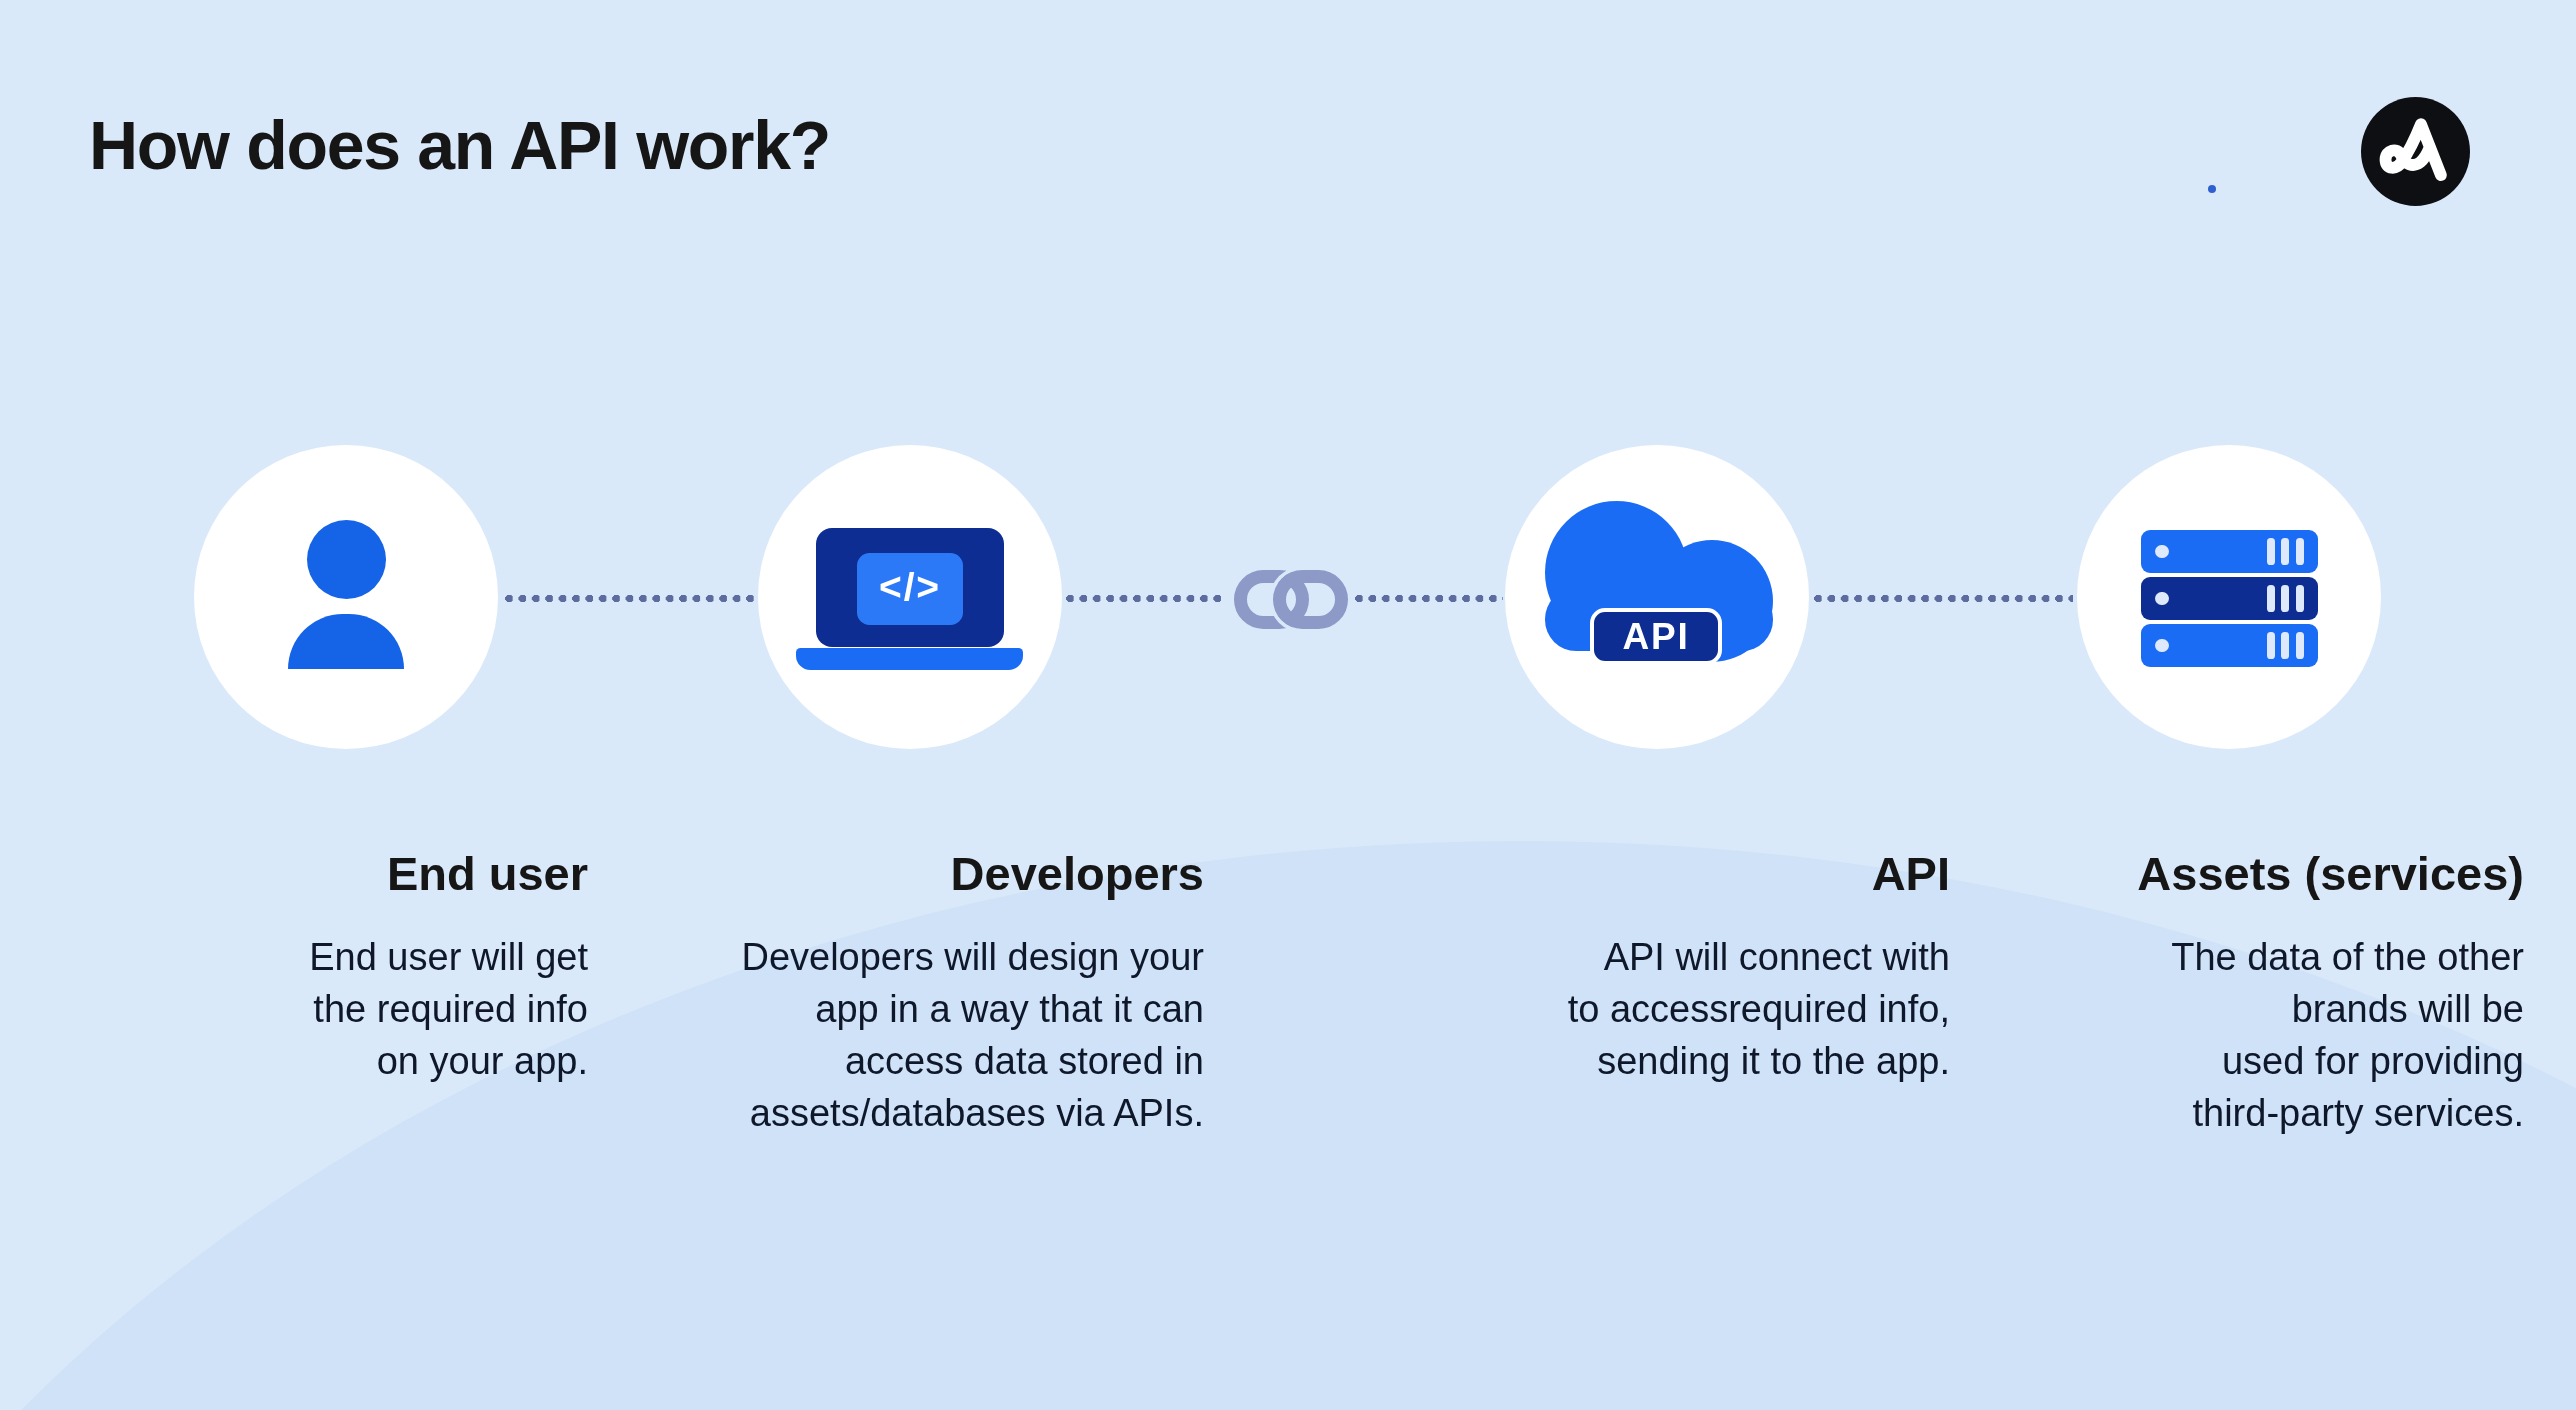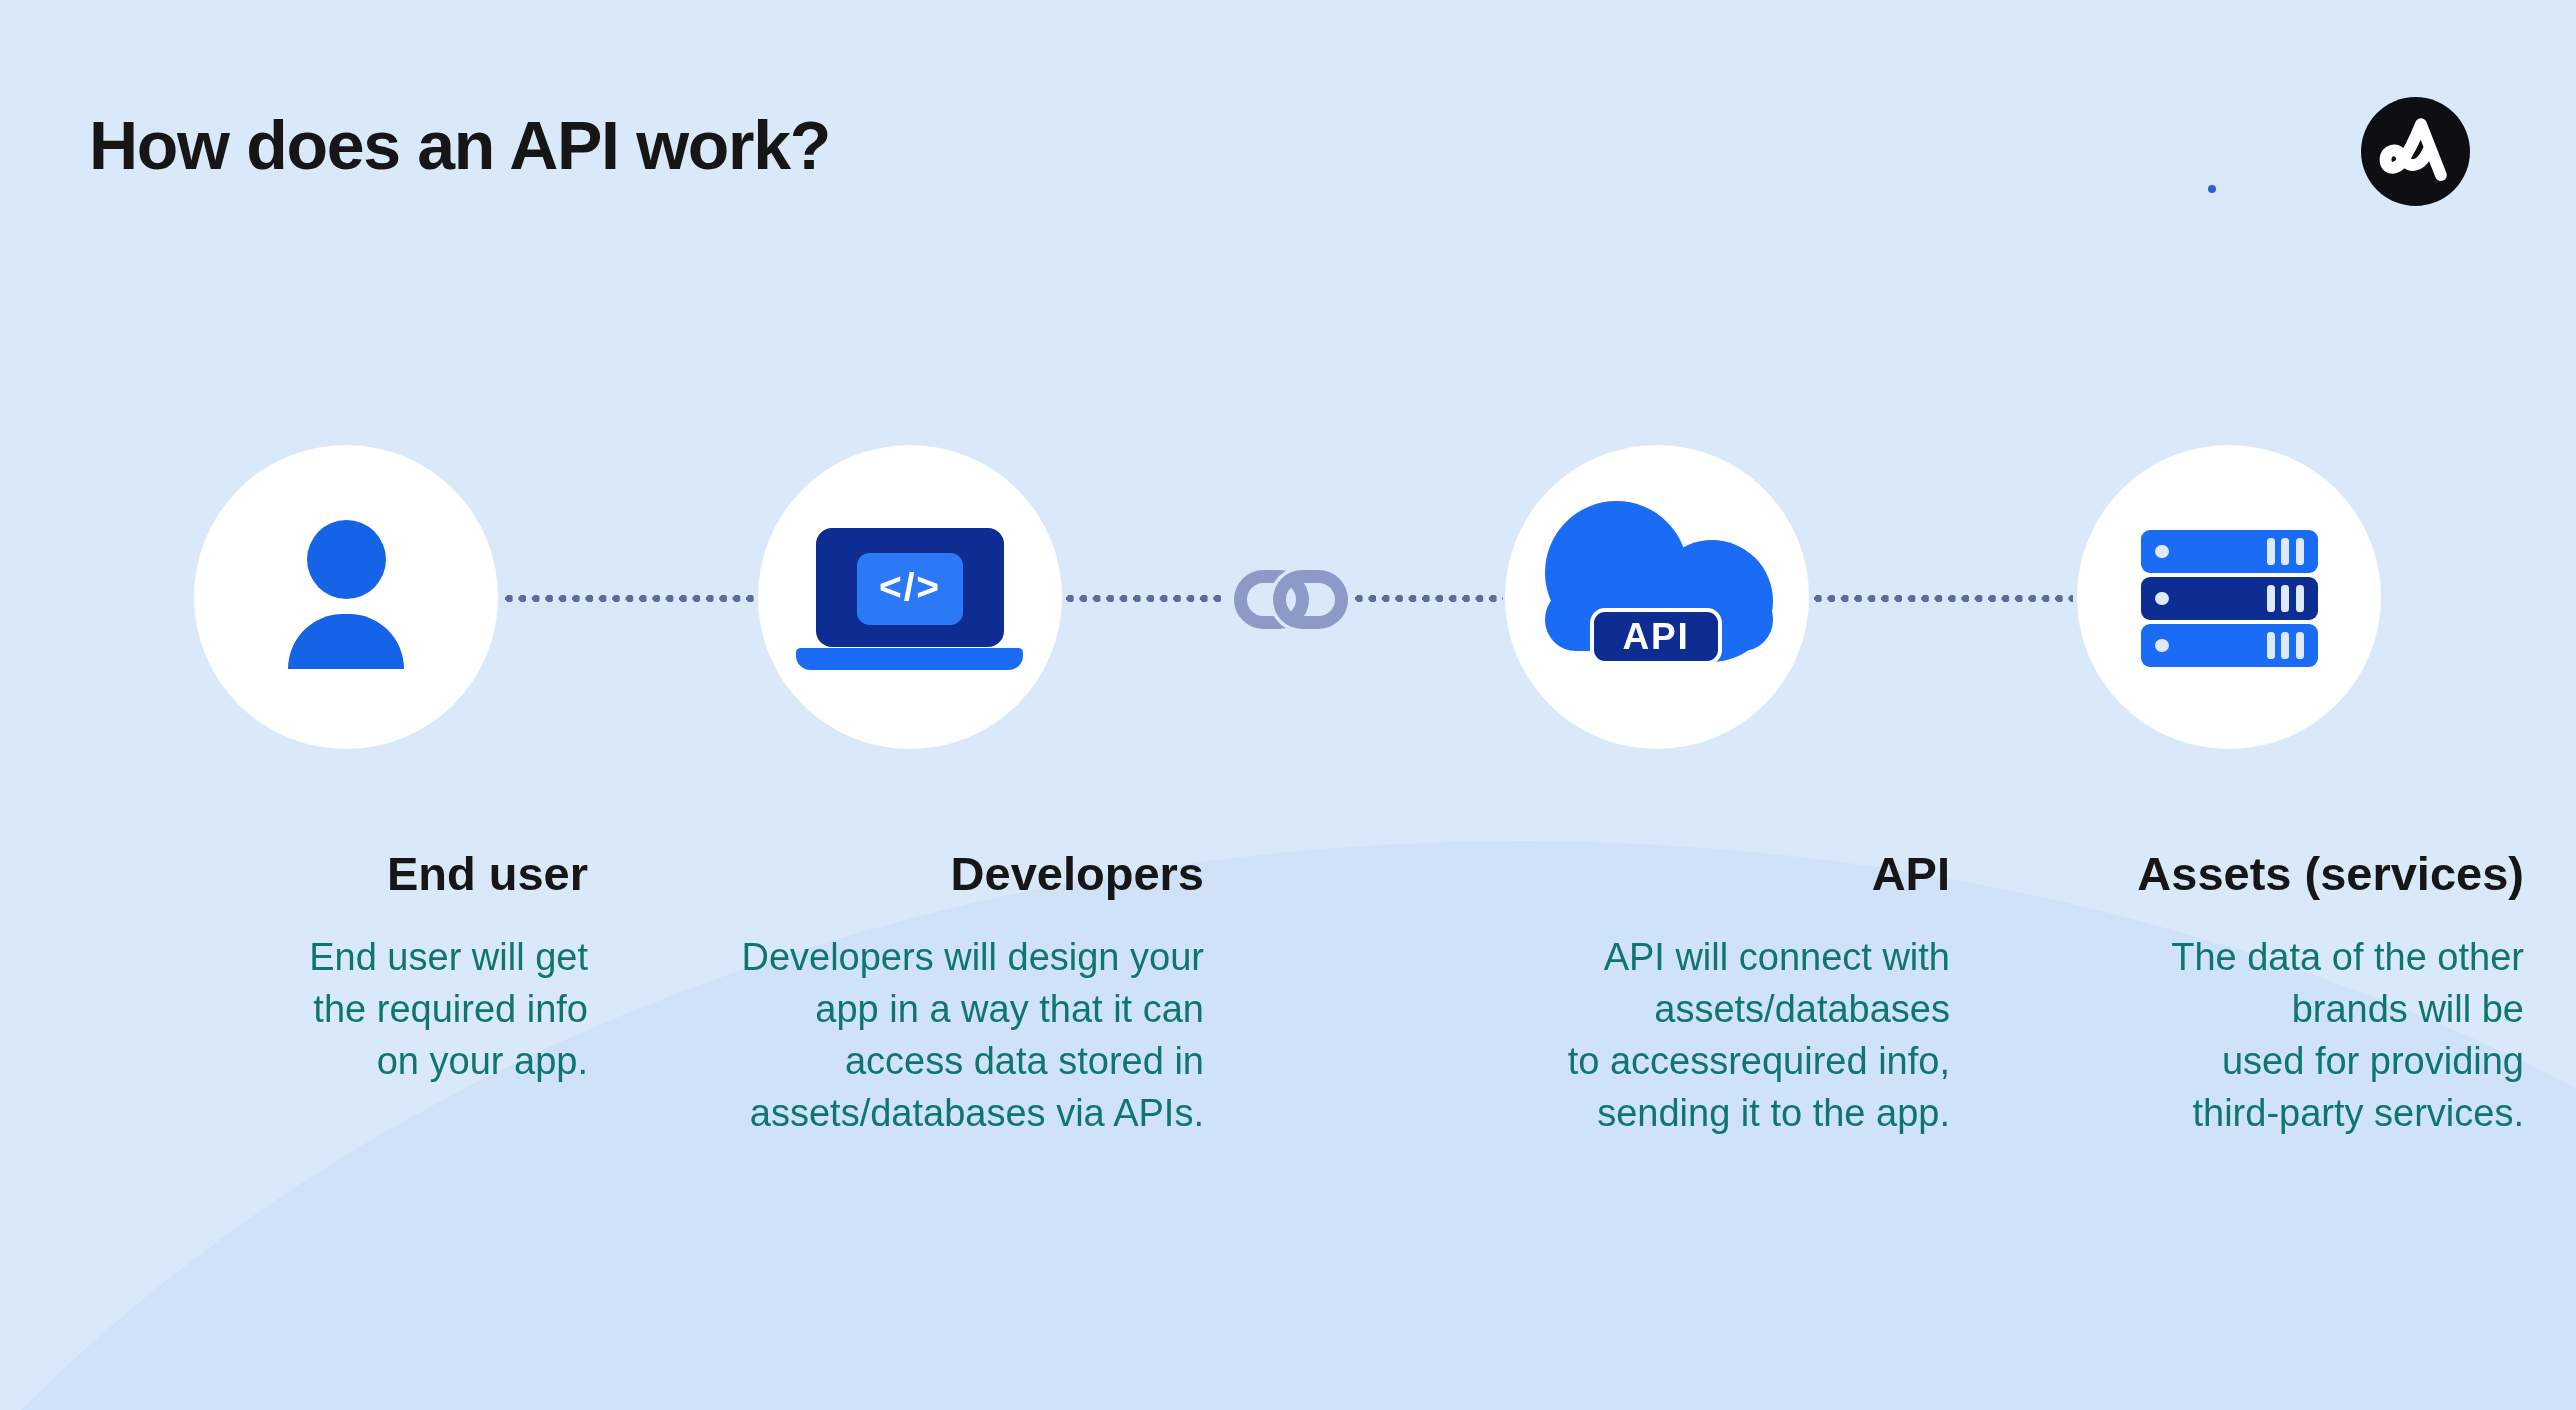--- a/index.html
+++ b/index.html
@@ -67,21 +67,21 @@
     background:var(--bright-blue,#1b6cf5);}
   .server-row.mid{background:var(--navy,#0a2b90);}
   .server-dot{position:absolute;left:14.3px;top:15px;width:13.4px;height:13.4px;border-radius:50%;
     background:var(--icon-light,#dfe9fc);}
   .server-slits{position:absolute;right:14.3px;top:8px;display:flex;gap:6.3px;}
   .server-slits i{display:block;width:8px;height:27px;border-radius:3.6px;
     background:var(--icon-light,#dfe9fc);}
   
   .step-text{position:absolute;top:846px;text-align:right;}
   .step-title{font-size:47px;font-weight:700;line-height:55px;color:var(--text-dark,#161616);}
-  .step-body{margin-top:29.5px;font-size:38px;line-height:52px;color:#0f766e;}
+  .step-body{margin-top:29.5px;font-size:38px;line-height:52px;color:#0f172a;}
 </style>
 </head>
 <body>
 
 <div class="canvas">
 
   <div class="bg-curve"></div>
 
   <h1 class="page-title">How does an API work?</h1>
 
@@ -172,21 +172,20 @@
       <div>app in a way that it can</div>
       <div>access data stored in</div>
       <div>assets/databases via APIs.</div>
     </div>
   </div>
 
   <div class="step-text" style="left:1360px;width:590px;">
     <div class="step-title">API</div>
     <div class="step-body">
       <div>API will connect with</div>
-      <div>assets/databases</div>
       <div>to accessrequired info,</div>
       <div>sending it to the app.</div>
     </div>
   </div>
 
   <div class="step-text" style="left:1934px;width:590px;">
     <div class="step-title">Assets (services)</div>
     <div class="step-body">
       <div>The data of the other</div>
       <div>brands will be</div>

